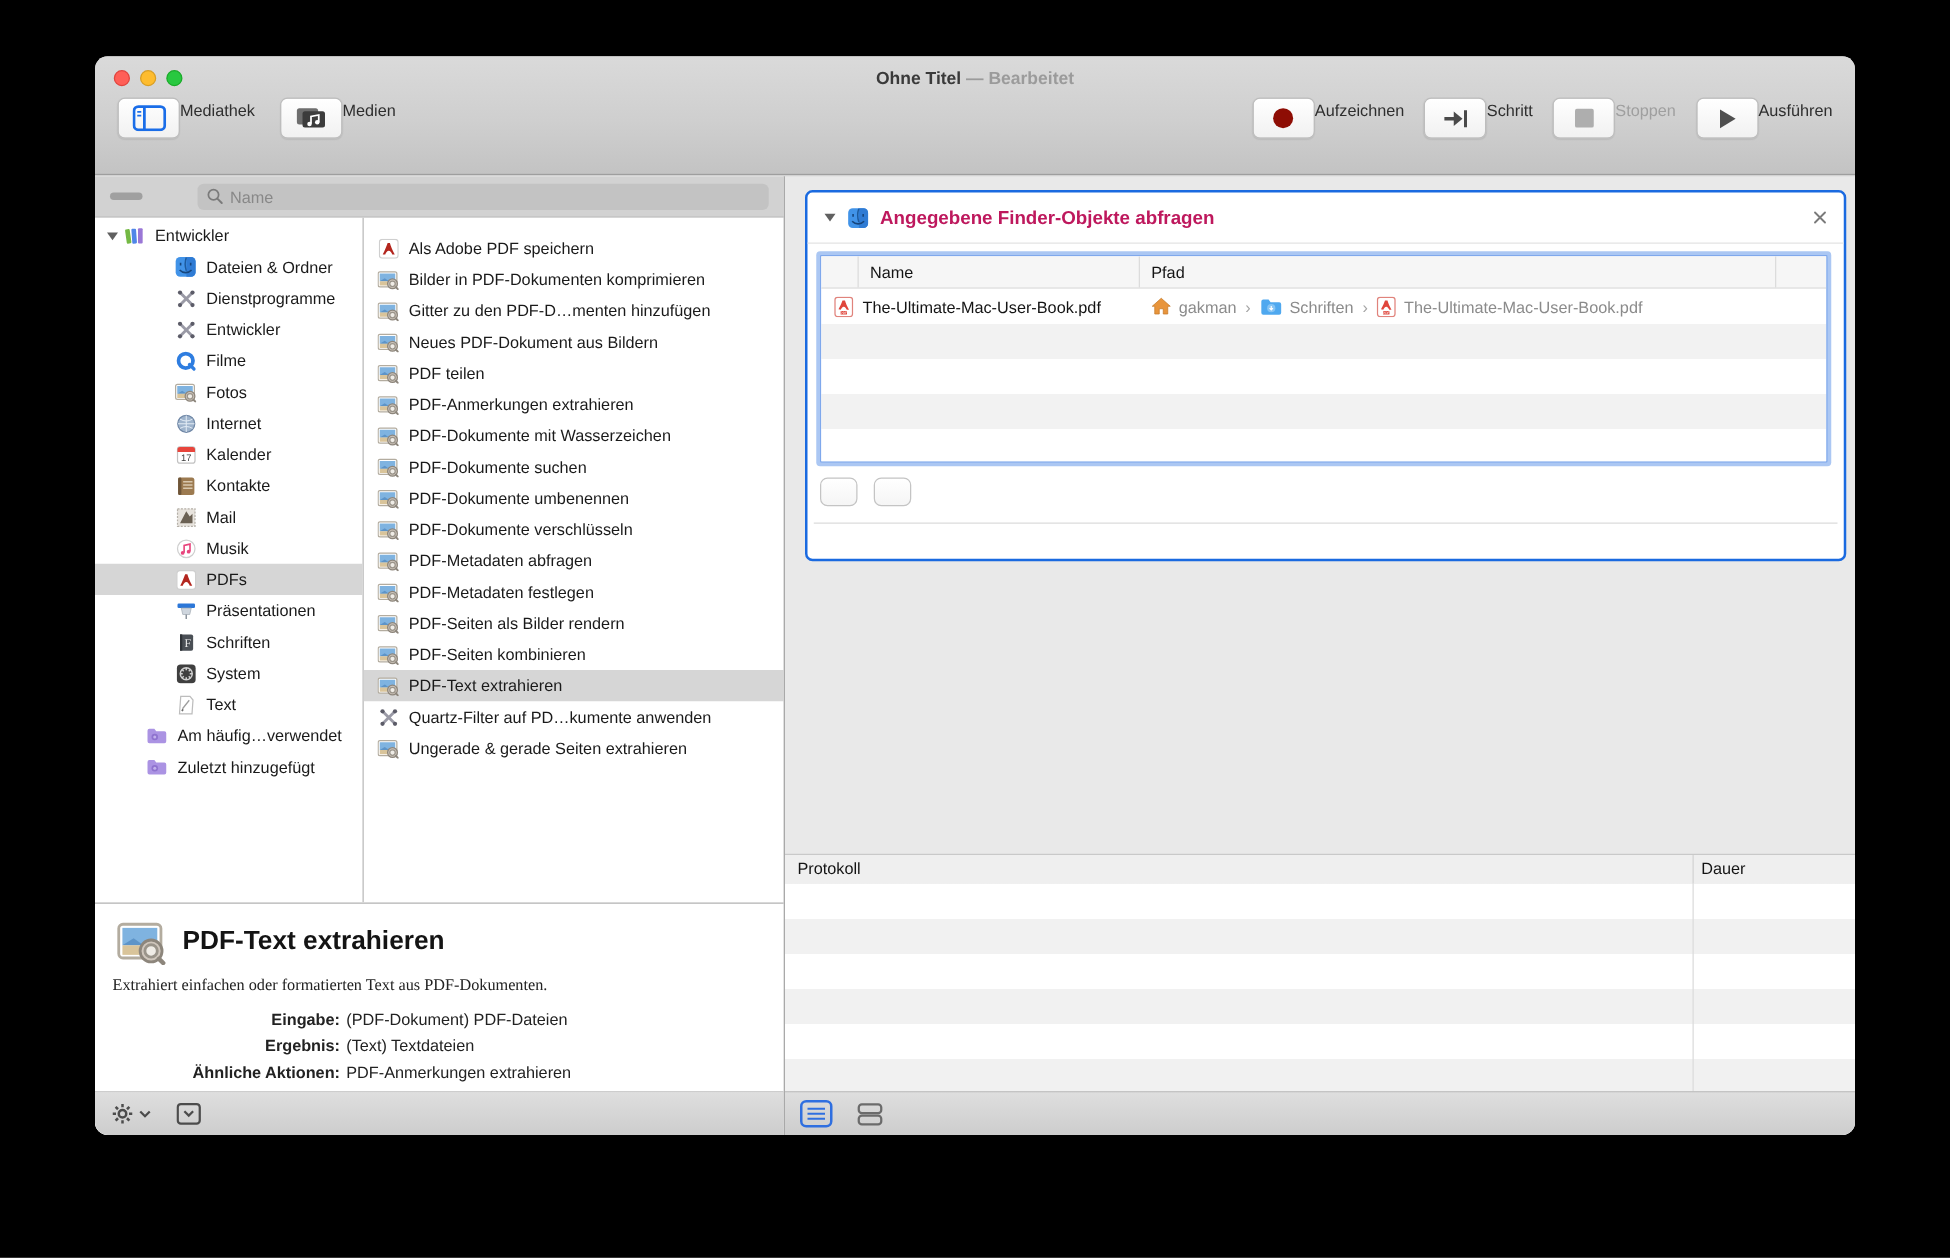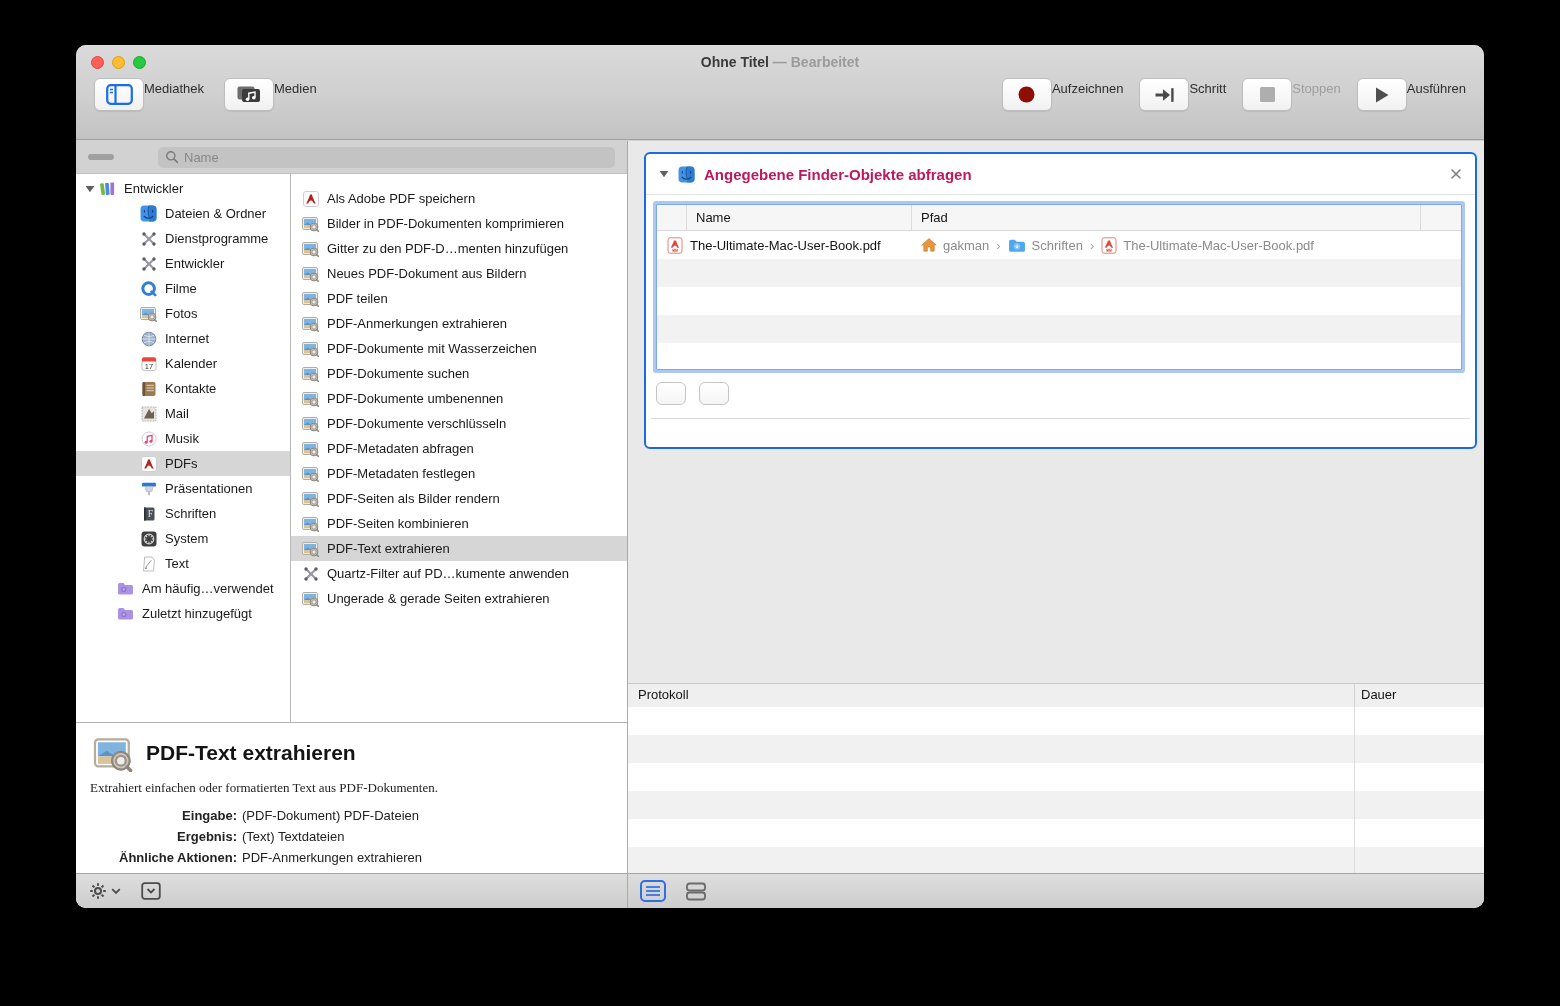--- a/index.html
+++ b/index.html
@@ -50,21 +50,21 @@
   .sidebar .row.lv-child{padding-left:50px;}
   .sidebar .row.lv-top{padding-left:27px;}
   .actions .row{padding-left:11px;}
   
   .description{position:absolute;top:581px;left:0;width:100%;height:152px;border-top:1px solid #b2b2b2;background:#fff;overflow:hidden;}
   .desc-head{display:flex;align-items:center;gap:13px;padding:13px 0 0 17px;}
   .desc-icon{width:40px;height:33px;}
   .desc-title{font-size:21px;font-weight:bold;color:#141414;}
   .desc-summary{margin:11px 0 0 14px;font-size:13px;color:#222;font-family:Liberation Serif, serif;}
   .desc-details{margin-top:9px;font-size:13px;color:#222;}
-  .detail-row{display:flex;line-height:21px;}
+  .detail-row{display:flex;line-height:21px;padding-left:35px;}
   .detail-label{width:161px;text-align:right;font-weight:bold;flex:none;}
   .detail-value{margin-left:5px;}
   
   .bottombar{position:absolute;bottom:0;left:0;width:100%;height:35px;
     background:linear-gradient(#dedede,#cdcdcd);border-top:1px solid #a6a6a6;
     display:flex;align-items:center;padding:0 13px;gap:20px;}
   .bottombar .grp{display:flex;align-items:center;gap:4px;}
   .view-ic{width:26px;height:22px;display:flex;align-items:center;justify-content:center;border-radius:4px;}
   
   .workflow{position:absolute;top:0;left:0;right:0;height:542px;}

